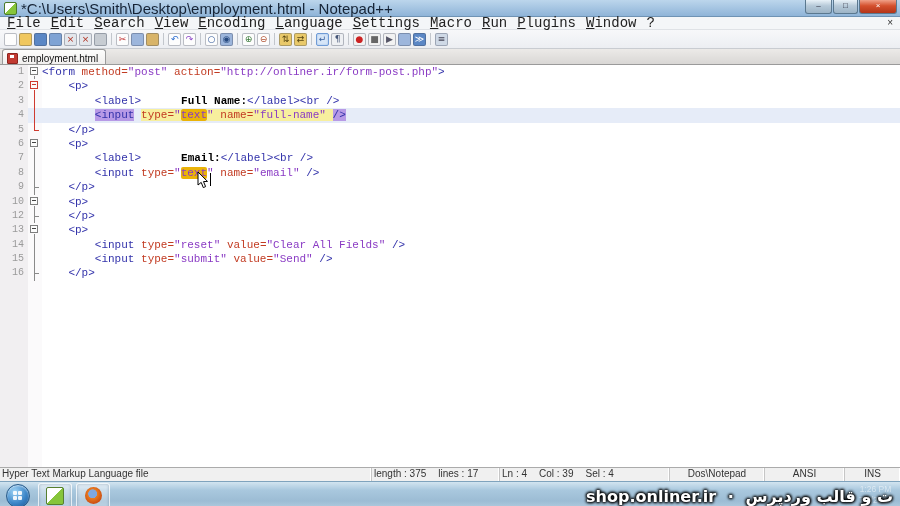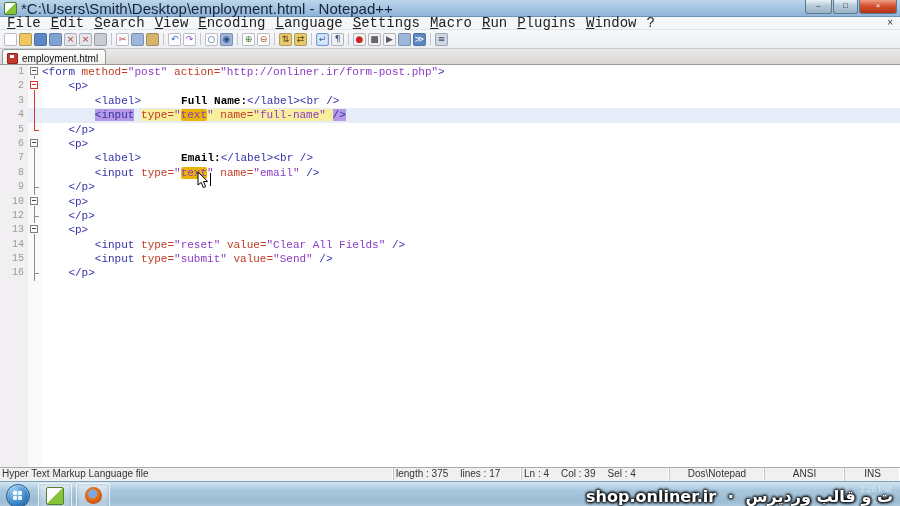--- a/index.html
+++ b/index.html
@@ -81,21 +81,21 @@
   .hg{background:#eab308;border-radius:2px;}
   .caret{position:absolute;left:210px;top:108px;width:1px;height:13px;background:#000;}
   .mouse-cursor{position:absolute;left:197px;top:107px;width:12px;height:18px;z-index:5;}
 
   
   .statusbar{height:14px;background:#f0f0f0;border-top:1px solid #ababab;display:flex;
     font-size:10px;color:#333;align-items:center;box-sizing:border-box;}
   .sb-cell{height:100%;display:flex;padding:0 2px;border-right:1px solid #c6c6c6;
     box-shadow:inset -1px 0 0 #fff;white-space:nowrap;box-sizing:border-box;}
   .sb-doc{flex:1;}
-  .sb-len{width:128px;}.sb-pos{width:148px;}.sb-eol{width:95px;justify-content:center;}
+  .sb-len{width:128px;}.sb-pos{width:170px;}.sb-eol{width:95px;justify-content:center;}
   .sb-enc{width:80px;justify-content:center;}.sb-ins{width:55px;border-right:none;justify-content:center;}
   .sb-cell span{margin-right:12px;}
 
   
   .taskbar{height:28px;background:linear-gradient(#d2e4f0,#a9c8de 30%,#9cbcd4 70%,#b3cde0);
     border-top:1px solid #7fa3bd;display:flex;align-items:center;position:relative;box-sizing:border-box;}
   .start-orb{width:22px;height:22px;border-radius:50%;margin:0 8px 0 6px;position:relative;flex:none;
     background:radial-gradient(circle at 35% 30%,#9fd4f6,#3c86c8 55%,#15508e);
     border:1px solid #2a5c8a;box-shadow:inset 0 1px 2px rgba(255,255,255,.7);}
   .start-orb::after{content:"";position:absolute;left:6px;top:6px;width:4px;height:4px;background:#fff;

